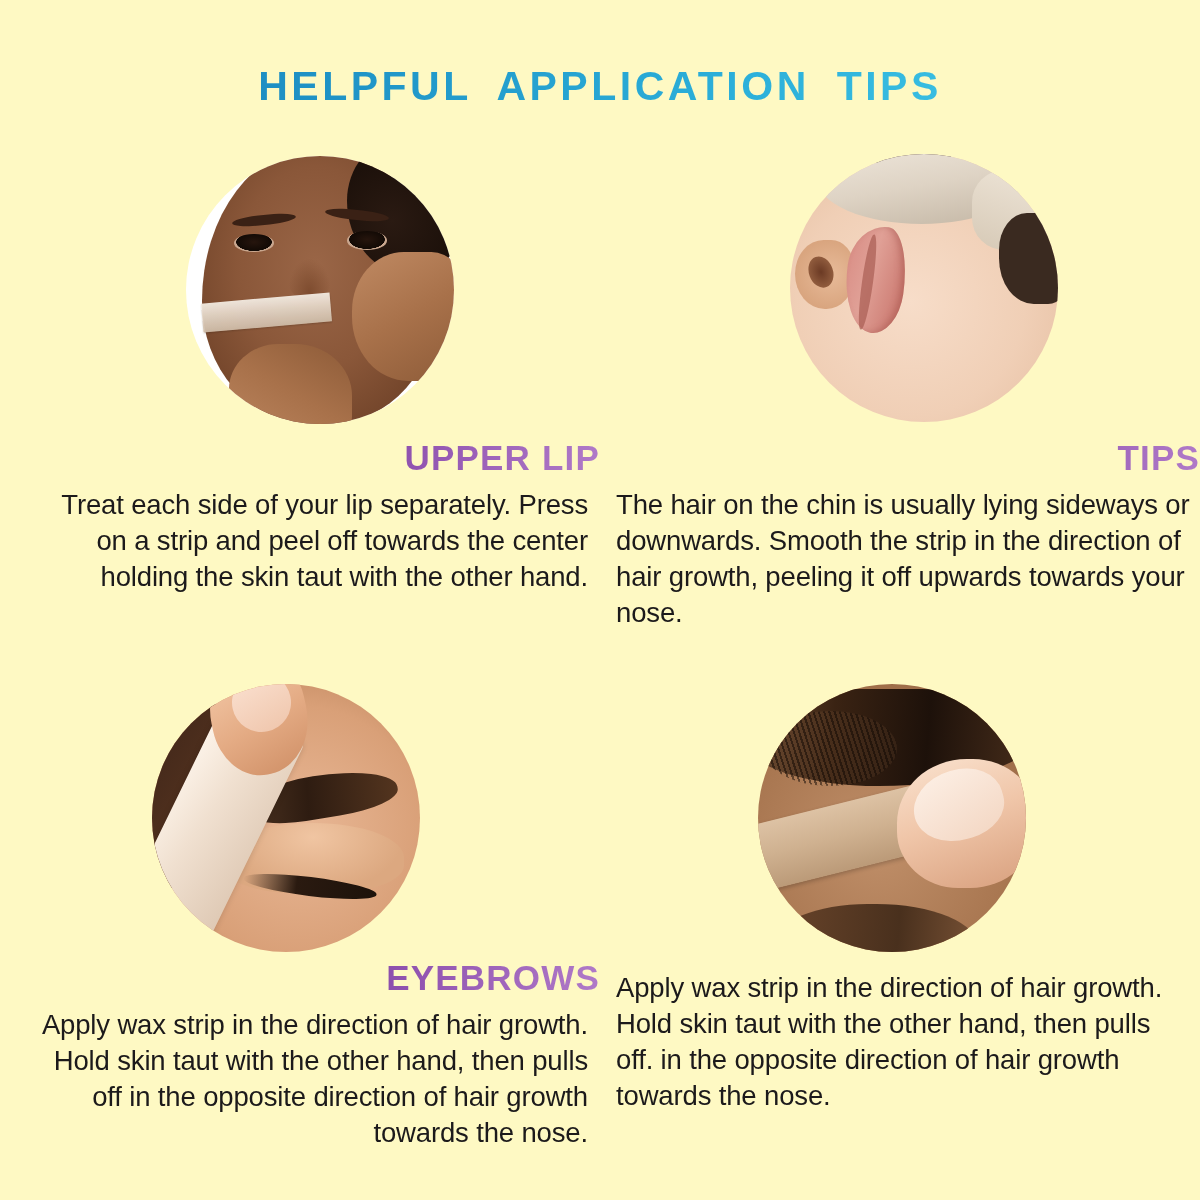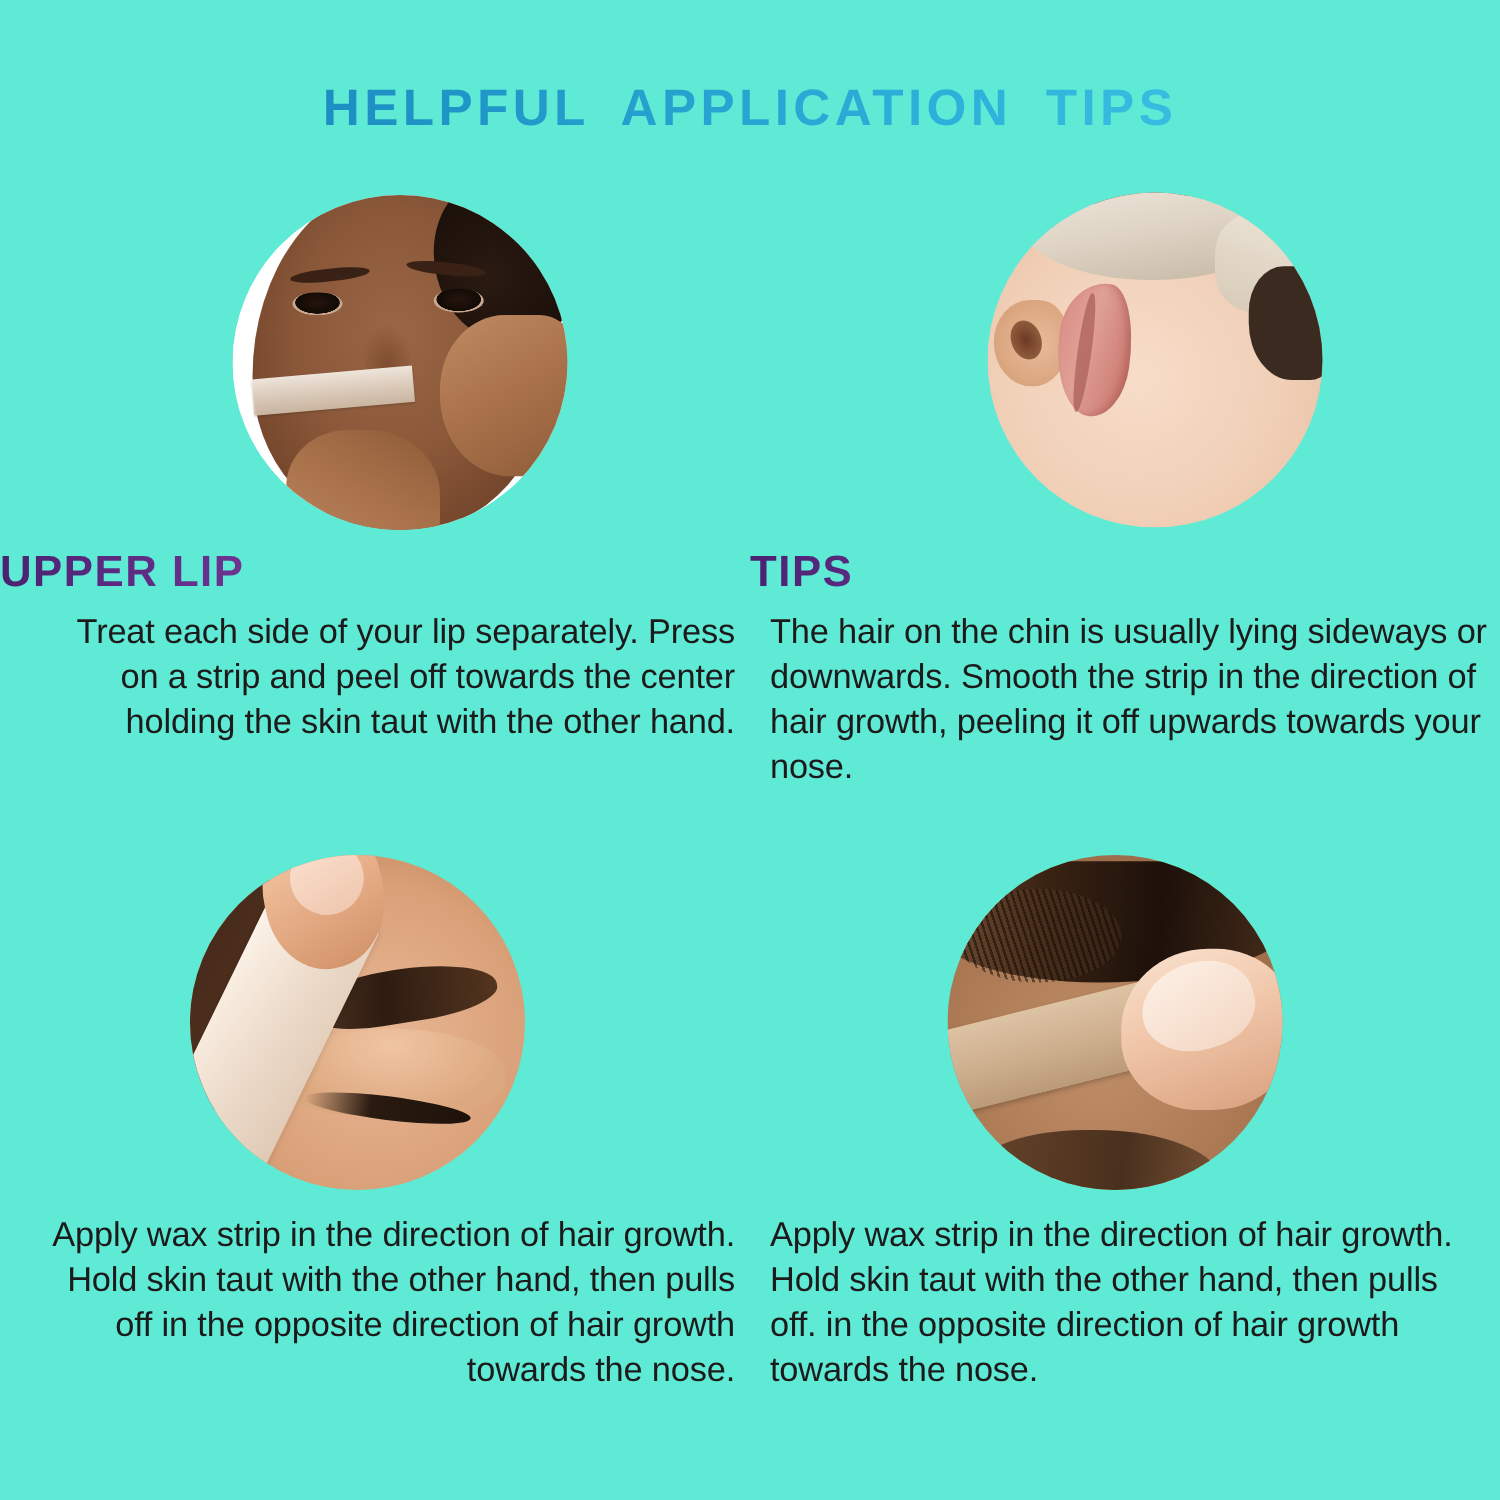--- a/index.html
+++ b/index.html
@@ -14,21 +14,21 @@
     overflow: hidden;
     font-family: "Liberation Sans", sans-serif;
     color: #231f20;
     position: relative;
   }
 
   .page {
     width: 1200px;
     height: 1200px;
     position: relative;
-    background: #5eead4;
+    background: #fef9c3;
   }
 
   
   .title {
     position: absolute;
     top: 36px;
     left: 0;
     width: 1200px;
     text-align: center;
     font-size: 41px;
@@ -78,21 +78,21 @@
   .card.c1 .photo { left: 186px; }
   .card.c2 .photo { left: 190px; top: 14px; }
   .card.c3 .photo { left: 152px; top: 24px; }
   .card.c4 .photo { left: 158px; top: 24px; }
 
   
   .heading {
     font-size: 35px;
     font-weight: bold;
     letter-spacing: 1.2px;
-    text-align: left;
+    text-align: right;
     font-family: "Liberation Sans", sans-serif;
     background: linear-gradient(92deg, #4a2270 0%, #6b3290 30%, #8a4cab 62%, #b07ac8 100%);
     -webkit-background-clip: text;
     background-clip: text;
     color: transparent;
     -webkit-text-fill-color: transparent;
     margin: 0;
     padding: 0;
     line-height: 1.05;
   }
@@ -353,20 +353,21 @@
             <div class="dark-l"></div>
             <div class="brow"></div>
             <div class="lid"></div>
             <div class="lashes"></div>
             <div class="waxstrip"></div>
             <div class="thumb"></div>
             <div class="nail"></div>
           </div>
         </div>
       </div>
+      <h2 class="heading">EYEBROWS</h2>
       <p class="body-copy">Apply wax strip in the direction of hair growth. Hold skin taut with the other hand, then pulls off in the opposite direction of hair growth towards the nose.</p>
     </div>
 
     <div class="card c4">
       <div class="photo-wrap">
         <div class="photo">
           <div class="ph-layer p4">
             <div class="brow-big"></div>
             <div class="brow-tex"></div>
             <div class="lowerbrow"></div>

